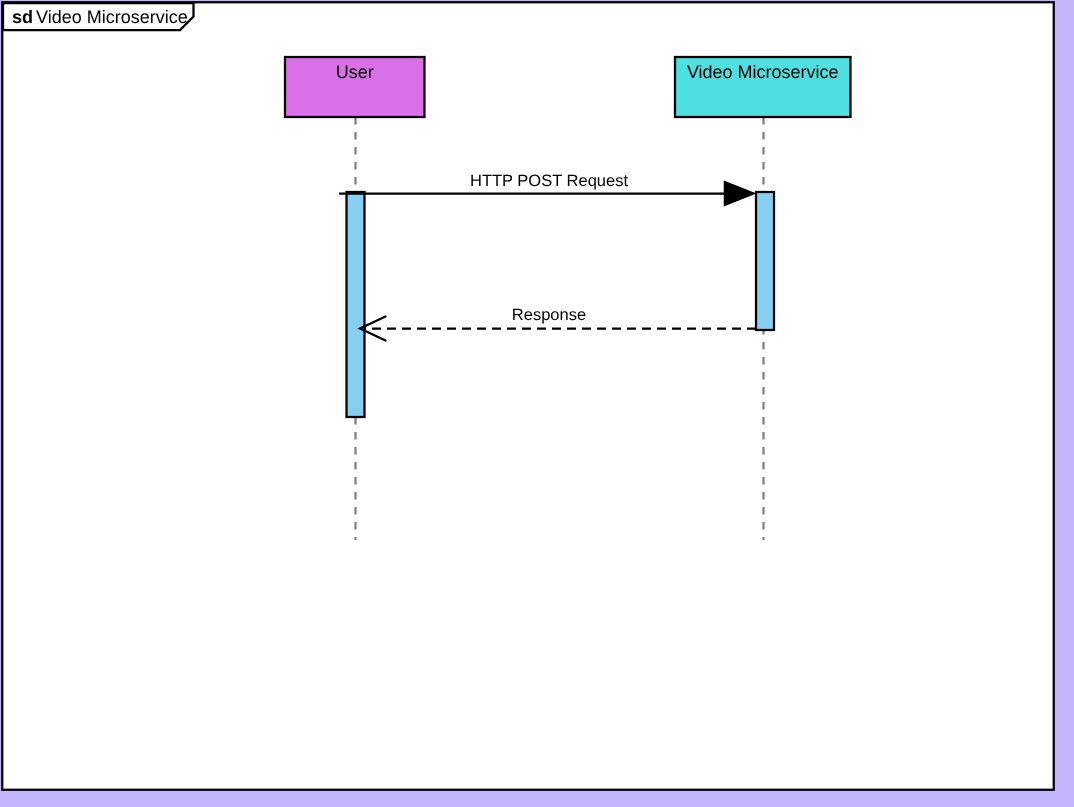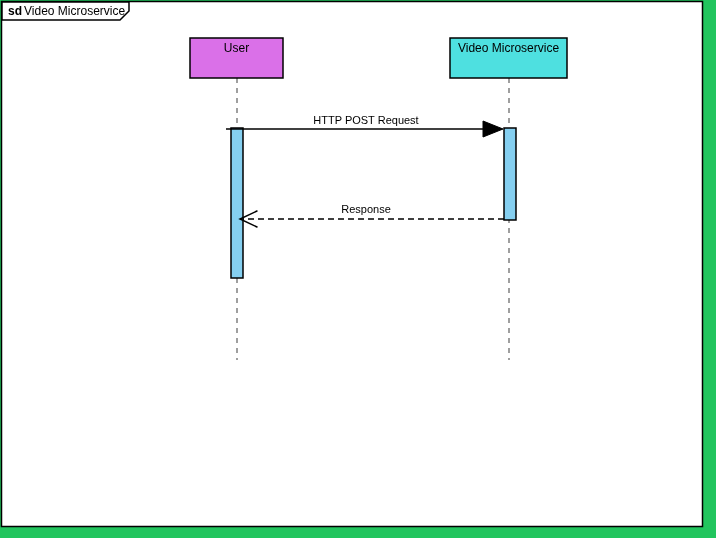--- a/index.html
+++ b/index.html
@@ -10,21 +10,21 @@
   body {
     width: 716px;
     height: 538px;
     font-family: "Liberation Sans", sans-serif;
     overflow: hidden;
   }
   #canvas {
     position: relative;
     width: 716px;
     height: 538px;
-    background: #22c55e;
+    background: #c4b5fd;
   }
   svg#diagram {
     position: absolute;
     left: 0;
     top: 0;
     width: 716px;
     height: 538px;
     display: block;
   }
   .frame-label-text {

